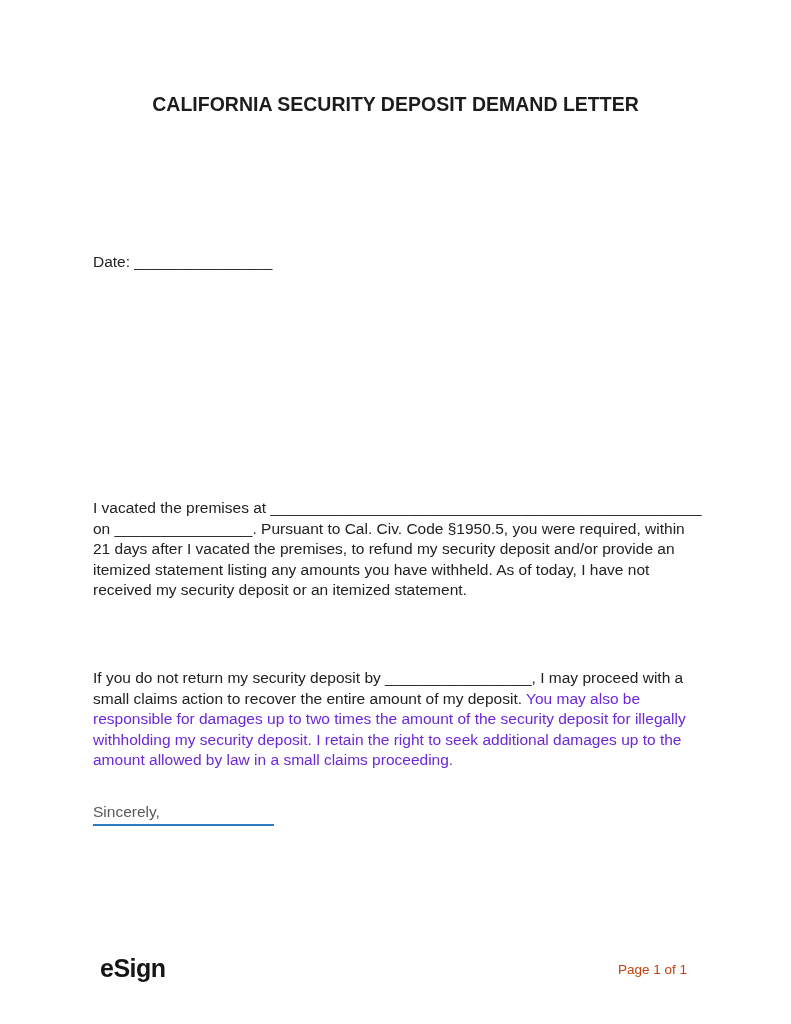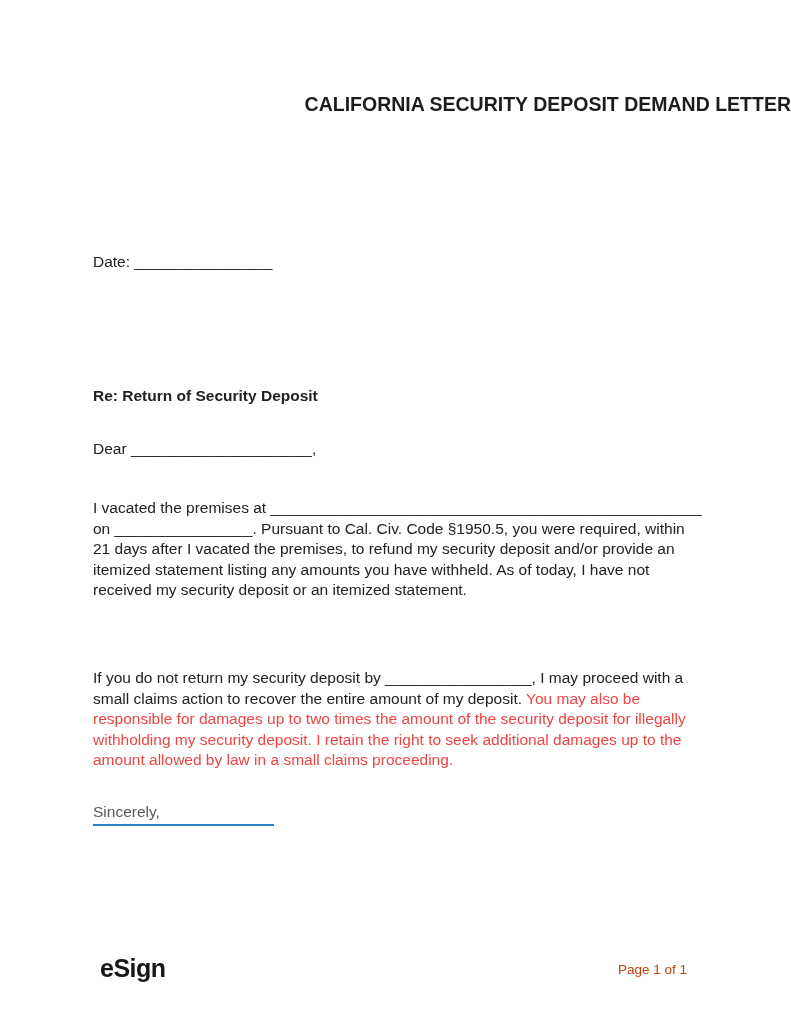--- a/index.html
+++ b/index.html
@@ -10,41 +10,41 @@
     background: #ffffff;
     font-family: "Liberation Sans", sans-serif;
     color: #222222;
     overflow: hidden;
   }
   .letter-title {
     position: absolute;
     top: 93px;
     left: 0;
     width: 791px;
-    text-align: right;
+    text-align: center;
     font-size: 19.5px;
     font-weight: bold;
     color: #1c1c1c;
     white-space: nowrap;
   }
   .textline {
     position: absolute;
     left: 93px;
     width: 625px;
     font-size: 15.5px;
     line-height: 20.5px;
     white-space: pre-line;
   }
   .date-line { top: 252px; }
   .subject-line { top: 386px; font-weight: bold; }
   .salutation-line { top: 439px; }
   .para-vacated { top: 498px; }
   .para-send { top: 599px; }
   .para-demand { top: 668px; }
-  .gray-text { color: #ef4444; }
+  .gray-text { color: #6d28d9; }
   .closing-line { top: 802px; color: #595959; }
   .signature-line {
     position: absolute;
     top: 824px;
     left: 93px;
     width: 181px;
     height: 0;
     border-bottom: 2px solid #2b7cc4;
   }
   .footer-brand {
@@ -66,23 +66,21 @@
 </style>
 </head>
 <body>
 
 <div class="page">
 
   <div class="letter-title">CALIFORNIA SECURITY DEPOSIT DEMAND LETTER</div>
 
   <div class="textline date-line">Date: ________________</div>
 
-  <div class="textline subject-line">Re: Return of Security Deposit</div>
 
-  <div class="textline salutation-line">Dear _____________________,</div>
 
   <div class="textline para-vacated">I vacated the premises at __________________________________________________
 on ________________. Pursuant to Cal. Civ. Code §1950.5, you were required, within
 21 days after I vacated the premises, to refund my security deposit and/or provide an
 itemized statement listing any amounts you have withheld. As of today, I have not
 received my security deposit or an itemized statement.</div>
 
 
   <div class="textline para-demand"><span>If you do not return my security deposit by _________________, I may proceed with a
 small claims action to recover the entire amount of my deposit. </span><span class="gray-text">You may also be

